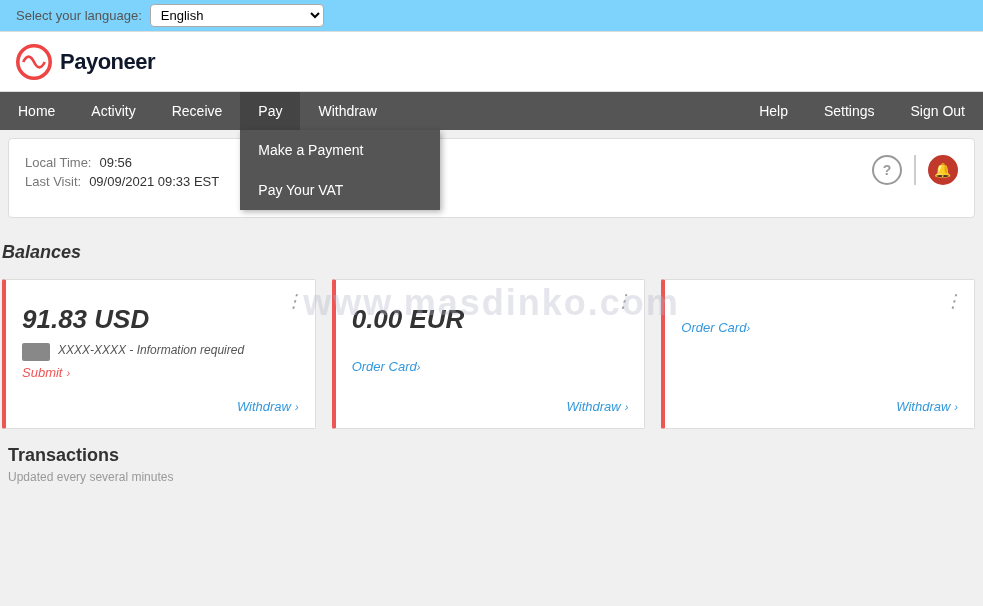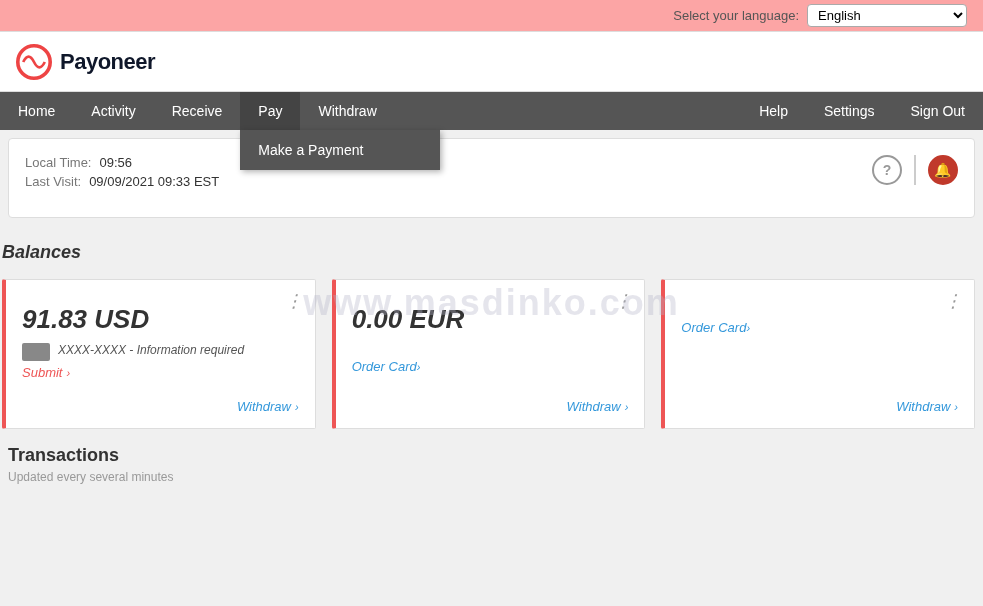--- a/index.html
+++ b/index.html
@@ -1,35 +1,34 @@
 <!DOCTYPE html>
 <html><head>
   <meta charset="utf-8">
   <style>
     * { margin: 0; padding: 0; box-sizing: border-box; }
     body { font-family: Arial, sans-serif; background: #f0f0f0; font-size: 14px; color: #333; }
 
     
     .top-bar {
-      background: #fca5a5;
-      display: flex;
-      align-items: center;
-      justify-content: flex-end;
+      background: #7dd3fc;
+      display: flex;
+      align-items: center;
       padding: 8px 16px;
       border-bottom: 1px solid #ddd;
       height: 32px;
     }
     .language-label { color: #555; margin-right: 8px; font-size: 13px; }
     .language-select {
       border: 1px solid #aaa;
       border-radius: 4px;
       padding: 2px 6px;
       font-size: 13px;
       background: #fff;
-      width: 160px;
+      width: 174px;
     }
 
     
     .header {
       background: #fff;
       padding: 8px 16px;
       display: flex;
       align-items: center;
       border-bottom: 1px solid #ddd;
       height: 60px;
@@ -278,20 +277,23 @@
     <div class="nav-item">
       <span>Receive</span>
     </div>
     <div class="nav-item pay-active" style="position:relative;">
       <span>Pay</span>
 
       <div class="dropdown">
         <div class="dropdown-item">
           <span>Make a Payment</span>
         </div>
+        <div class="dropdown-item">
+          <span>Pay Your VAT</span>
+        </div>
       </div>
     </div>
     <div class="nav-item">
       <span>Withdraw</span>
     </div>
   </div>
   <div class="nav-right">
     <div class="nav-item">
       <span>Help</span>
     </div>

